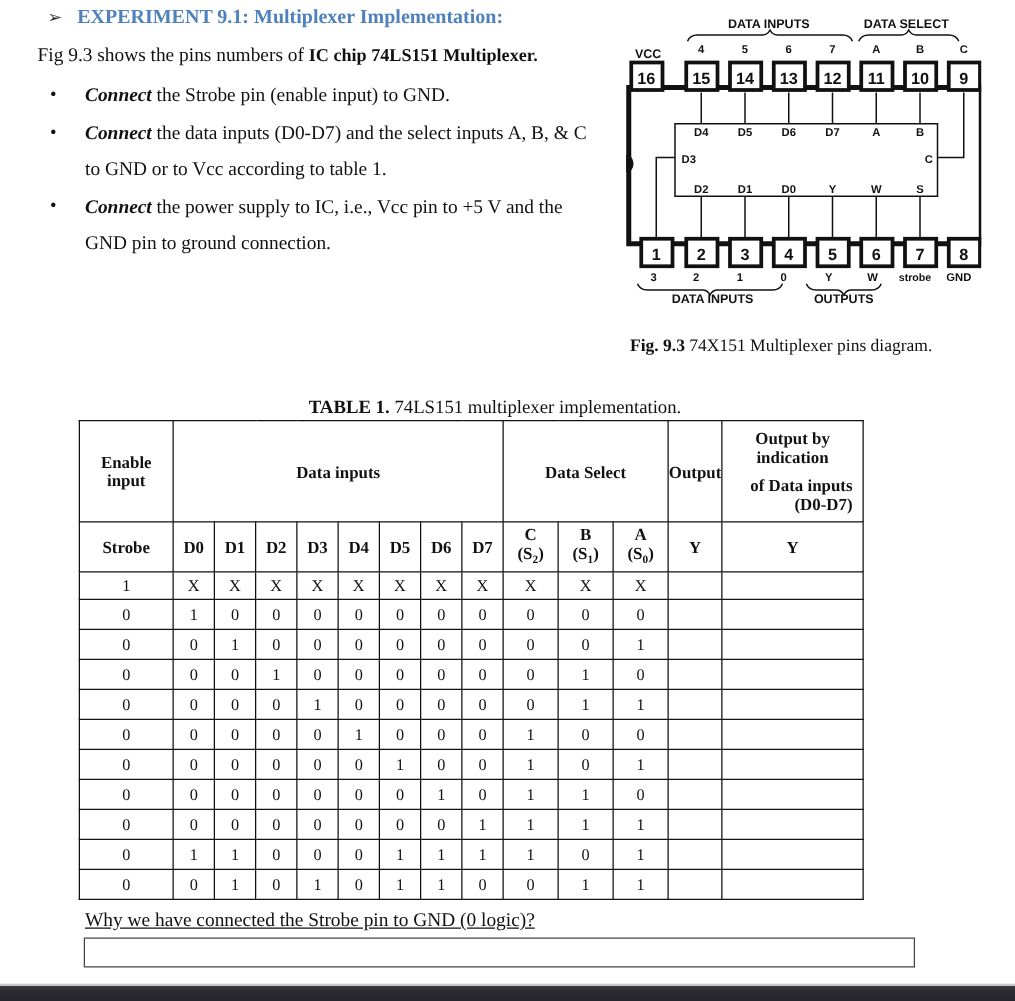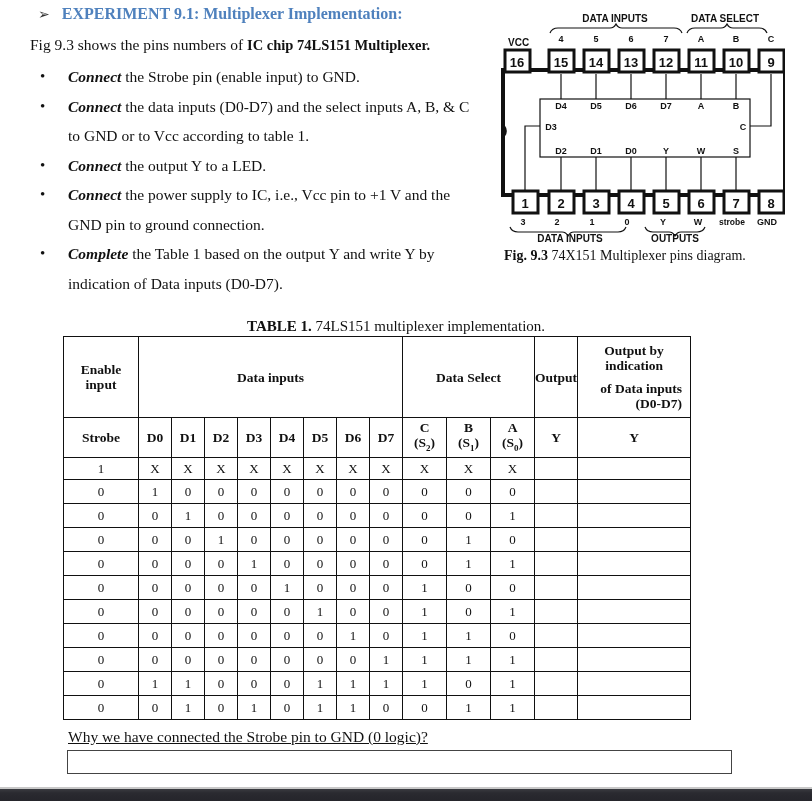--- a/index.html
+++ b/index.html
@@ -14,21 +14,21 @@
 
   .bullets { position: absolute; left: 40px; top: 62px; width: 430px; list-style: none; font-size: 15.5px; line-height: 29.5px; }
   .bullets li { position: relative; padding-left: 28px; }
   .bullets li::before { content: "\2022"; position: absolute; left: 0; top: 0; font-size: 15px; }
   .bullets .verb { font-weight: bold; font-style: italic; }
 
   
   .ic { position: absolute; left: 495px; top: 8px; width: 290px; height: 235px; font-family: "Liberation Sans", sans-serif; }
   .ic svg { width: 290px; height: 235px; }
 
-  .fig-caption { position: absolute; left: 504px; top: 248px; font-size: 14px; white-space: nowrap; text-align: right; }
+  .fig-caption { position: absolute; left: 504px; top: 270px; font-size: 14px; white-space: nowrap; text-align: right; }
   .fig-caption b { font-weight: bold; }
 
   .table-caption { position: absolute; left: 247px; top: 318px; font-size: 15px; white-space: nowrap; }
   .table-caption b { font-weight: bold; text-align: center; }
 
   table.mux { position: absolute; left: 63px; top: 336px; border-collapse: collapse; font-size: 13px; }
   table.mux td, table.mux th { border: 1.5px solid #111; text-align: center; vertical-align: middle; }
   table.mux th { font-weight: bold; font-size: 13.5px; line-height: 15px; }
   table.mux tr.h1 th { height: 81px; }
   table.mux tr.h2 th { height: 40px; }
@@ -53,23 +53,21 @@
   <span class="arrow">➢</span><span>EXPERIMENT 9.1: Multiplexer Implementation:</span>
 </div>
 
 <div class="intro">
   <span>Fig 9.3 shows the pins numbers of </span><b>IC chip 74LS151 Multiplexer.</b>
 </div>
 
 <ul class="bullets">
   <li><span class="verb">Connect</span><span> the Strobe pin (enable input) to GND.</span></li>
   <li><span class="verb">Connect</span><span> the data inputs (D0-D7) and the select inputs A, B, &amp; C to GND or to Vcc according to table 1.</span></li>
-  <li><span class="verb">Connect</span><span> the output Y to a LED.</span></li>
-  <li><span class="verb">Connect</span><span> the power supply to IC, i.e., Vcc pin to +1 V and the GND pin to ground connection.</span></li>
-  <li><span class="verb">Complete</span><span> the Table 1 based on the output Y and write Y by indication of Data inputs (D0-D7).</span></li>
+  <li><span class="verb">Connect</span><span> the power supply to IC, i.e., Vcc pin to +5 V and the GND pin to ground connection.</span></li>
 </ul>
 
 <div class="ic">
   <svg viewBox="0 0 290 235" xmlns="http://www.w3.org/2000/svg" font-family="Liberation Sans, sans-serif" font-weight="bold" fill="#111">
 
     <text x="120" y="14" font-size="10" text-anchor="middle">DATA INPUTS</text>
     <text x="230" y="14" font-size="10" text-anchor="middle">DATA SELECT</text>
     <path d="M55,25 q2,-5 8,-5 h52 q4,0 6,-4 q2,4 6,4 h52 q6,0 8,5" fill="none" stroke="#111" stroke-width="1.2"></path>
     <path d="M192,25 q2,-5 8,-5 h26 q4,0 6,-4 q2,4 6,4 h26 q6,0 8,5" fill="none" stroke="#111" stroke-width="1.2"></path>
 

